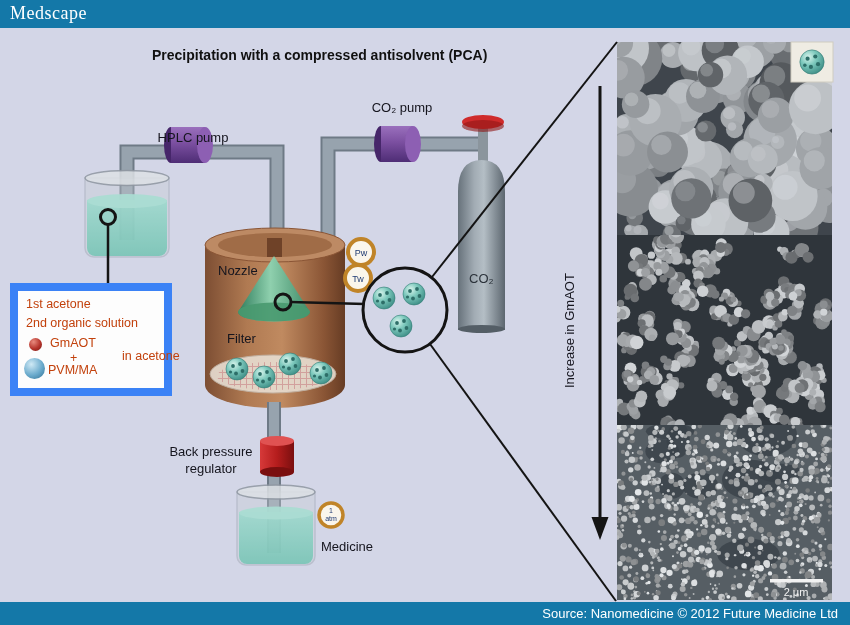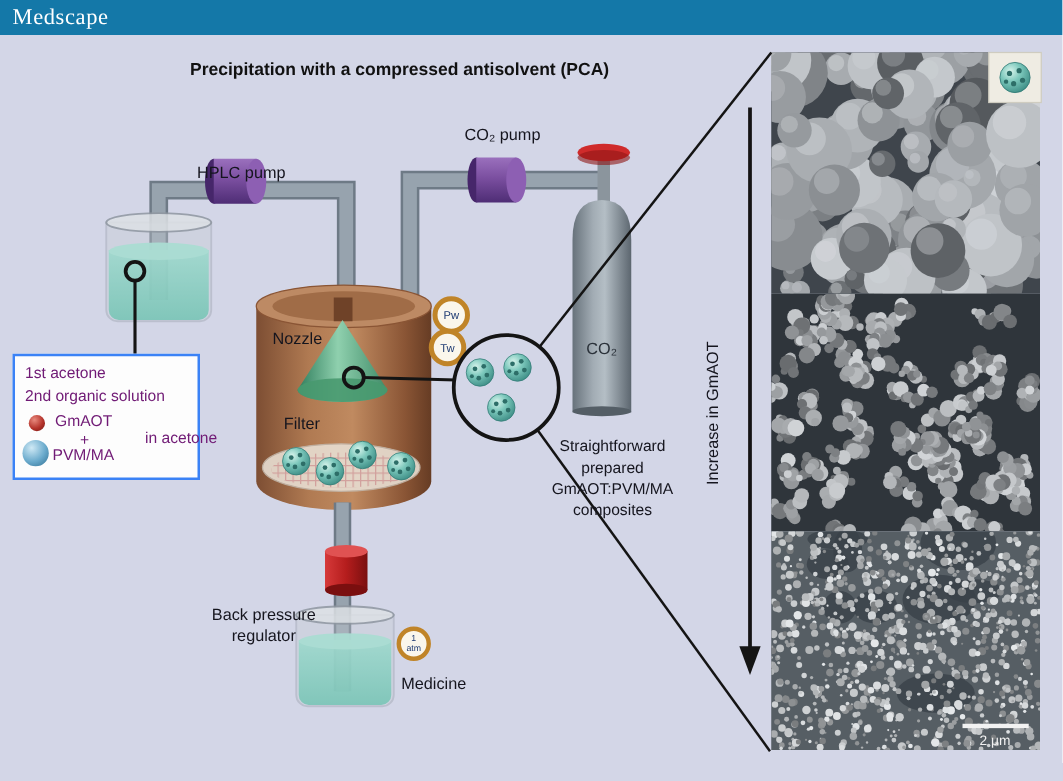--- a/index.html
+++ b/index.html
@@ -12,21 +12,21 @@
   #logo{position:absolute;left:10px;top:3px;color:#fff;
         font-family:"Liberation Serif",serif;font-size:18px;letter-spacing:.5px;}
   #src{color:#fff;font-size:13px;padding-right:12px;}
   
   #ttl{position:absolute;left:152px;top:47px;font-size:14px;font-weight:bold;color:#111;}
   
   .lbl{position:absolute;font-size:13px;color:#15151e;line-height:15px;}
   .ctr{text-align:center;}
   
   #solbox{position:absolute;left:10px;top:283px;width:146px;height:97px;
-          background:#fdfdfd;border:2px solid #3b82f6;font-size:12.5px;color:#701a75;}
+          background:#fdfdfd;border:8px solid #3b82f6;font-size:12.5px;color:#c2410c;}
   #solbox .row{position:absolute;white-space:nowrap;}
   .sph{position:absolute;border-radius:50%;}
   #sph-red{width:13px;height:13px;left:11px;top:47px;
            background:radial-gradient(circle at 35% 30%,#e88a7e,#b5342c 55%,#731510);}
   #sph-blue{width:21px;height:21px;left:6px;top:67px;
             background:radial-gradient(circle at 35% 30%,#cfe9f5,#6aaacc 55%,#2f6e91);}
   
   #anno{position:absolute;left:420px;top:349px;width:140px;text-align:center;
         font-size:12.5px;line-height:17px;color:#15151e;}
   
@@ -2009,36 +2009,33 @@
     <g>
       <rect x="770" y="579" width="53" height="3.5" fill="#f2f2f2"></rect>
       <text x="796" y="596" font-size="11" text-anchor="middle" fill="#f2f2f2" font-family="Liberation Sans,sans-serif">2 μm</text>
     </g>
   </svg>
 
   <div class="lbl htext ctr" style="left:152px;top:130px;width:82px;">HPLC pump</div>
   <div class="lbl htext ctr" style="left:358px;top:100px;width:88px;">CO₂ pump</div>
   <div class="lbl htext" style="left:218px;top:251px;margin-top:12px;">Nozzle</div>
   <div class="lbl htext" style="left:227px;top:331px;">Filter</div>
-  <div class="lbl htext ctr" style="left:160px;top:443px;width:102px;line-height:17px;margin-top:40px;">Back pressure regulator</div>
+  <div class="lbl htext ctr" style="left:160px;top:443px;width:102px;line-height:17px;">Back pressure regulator</div>
   <div class="lbl htext" style="left:321px;top:539px;">Medicine</div>
 
   <div id="solbox" class="htext">
     <div class="row" style="left:8px;top:6px;">1st acetone</div>
     <div class="row" style="left:8px;top:25px;">2nd organic solution</div>
     <span class="sph" id="sph-red"></span>
     <div class="row" style="left:32px;top:45px;">GmAOT</div>
     <div class="row" style="left:52px;top:60px;">+</div>
     <div class="row" style="left:78px;top:58px;padding-left:26px;">in acetone</div>
     <span class="sph" id="sph-blue"></span>
     <div class="row" style="left:30px;top:72px;">PVM/MA</div>
   </div>
 
-  <div id="anno" class="htext">
-    <div>Straightforward</div>
-    <div>prepared</div>
-    <div>GmAOT:PVM/MA</div>
-    <div>composites</div>
+
+  <div id="axis" class="htext">Increase in GmAOT</div>
+
+  <div class="bar" id="ftr">
+    <span id="src">Source: Nanomedicine © 2012 Future Medicine Ltd</span>
   </div>
-
-  <div id="axis" class="htext">Increase in GmAOT</div>
-
 </div>
 
 </body></html>

